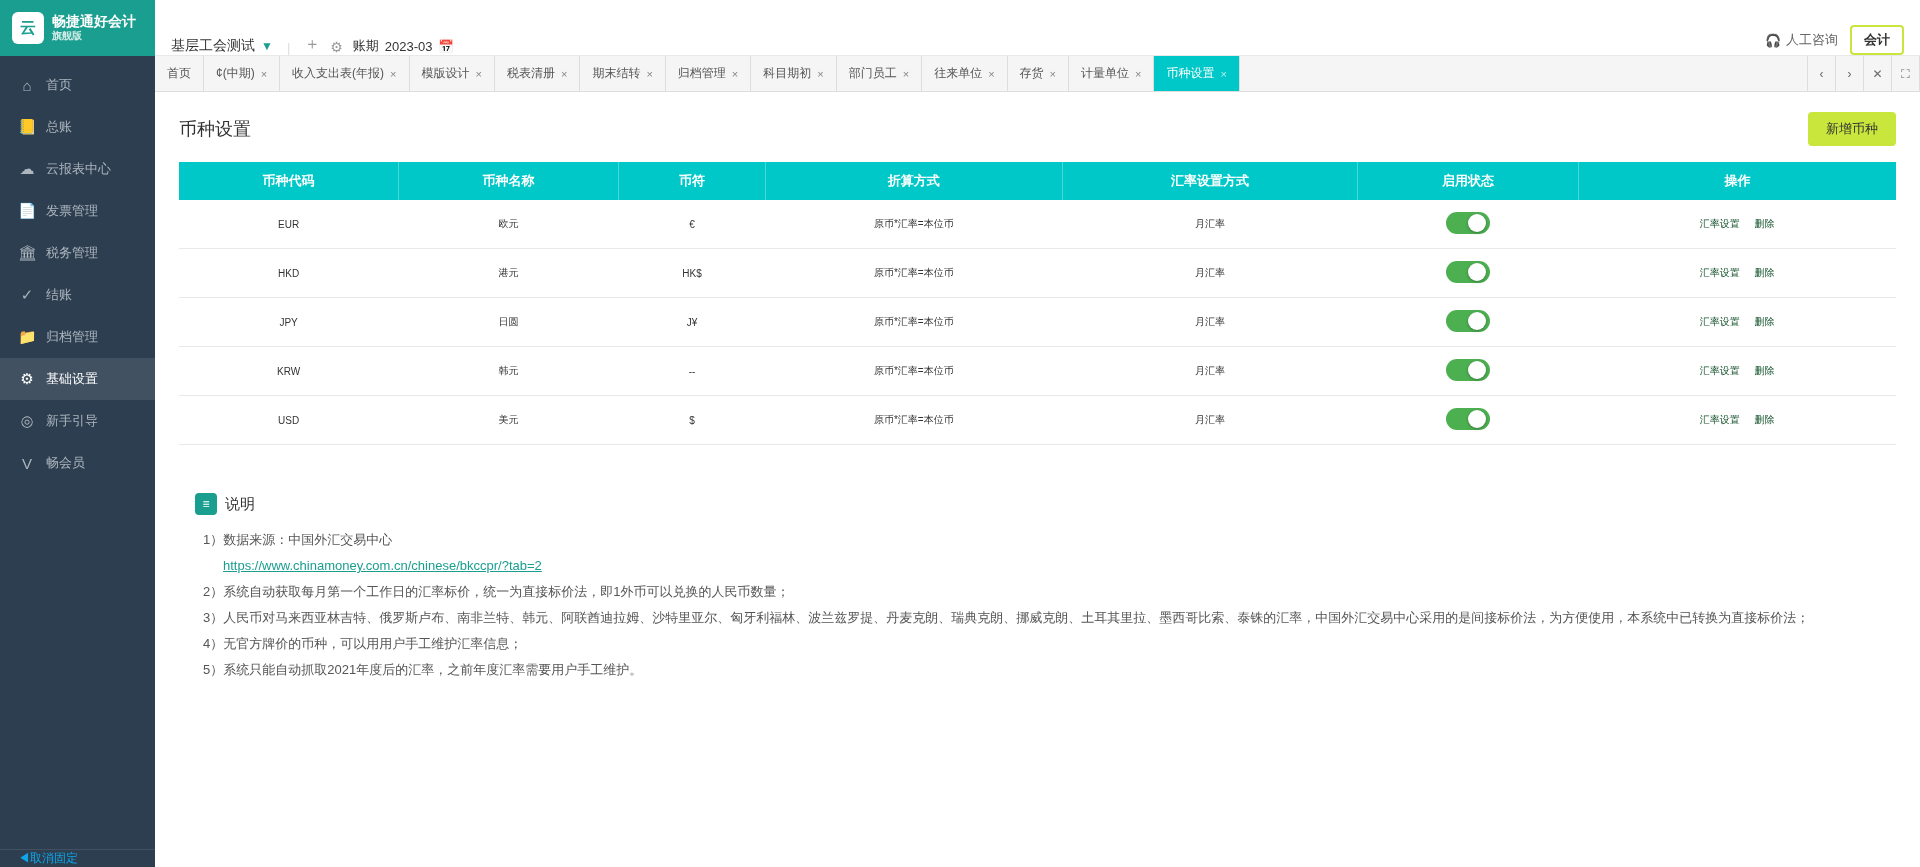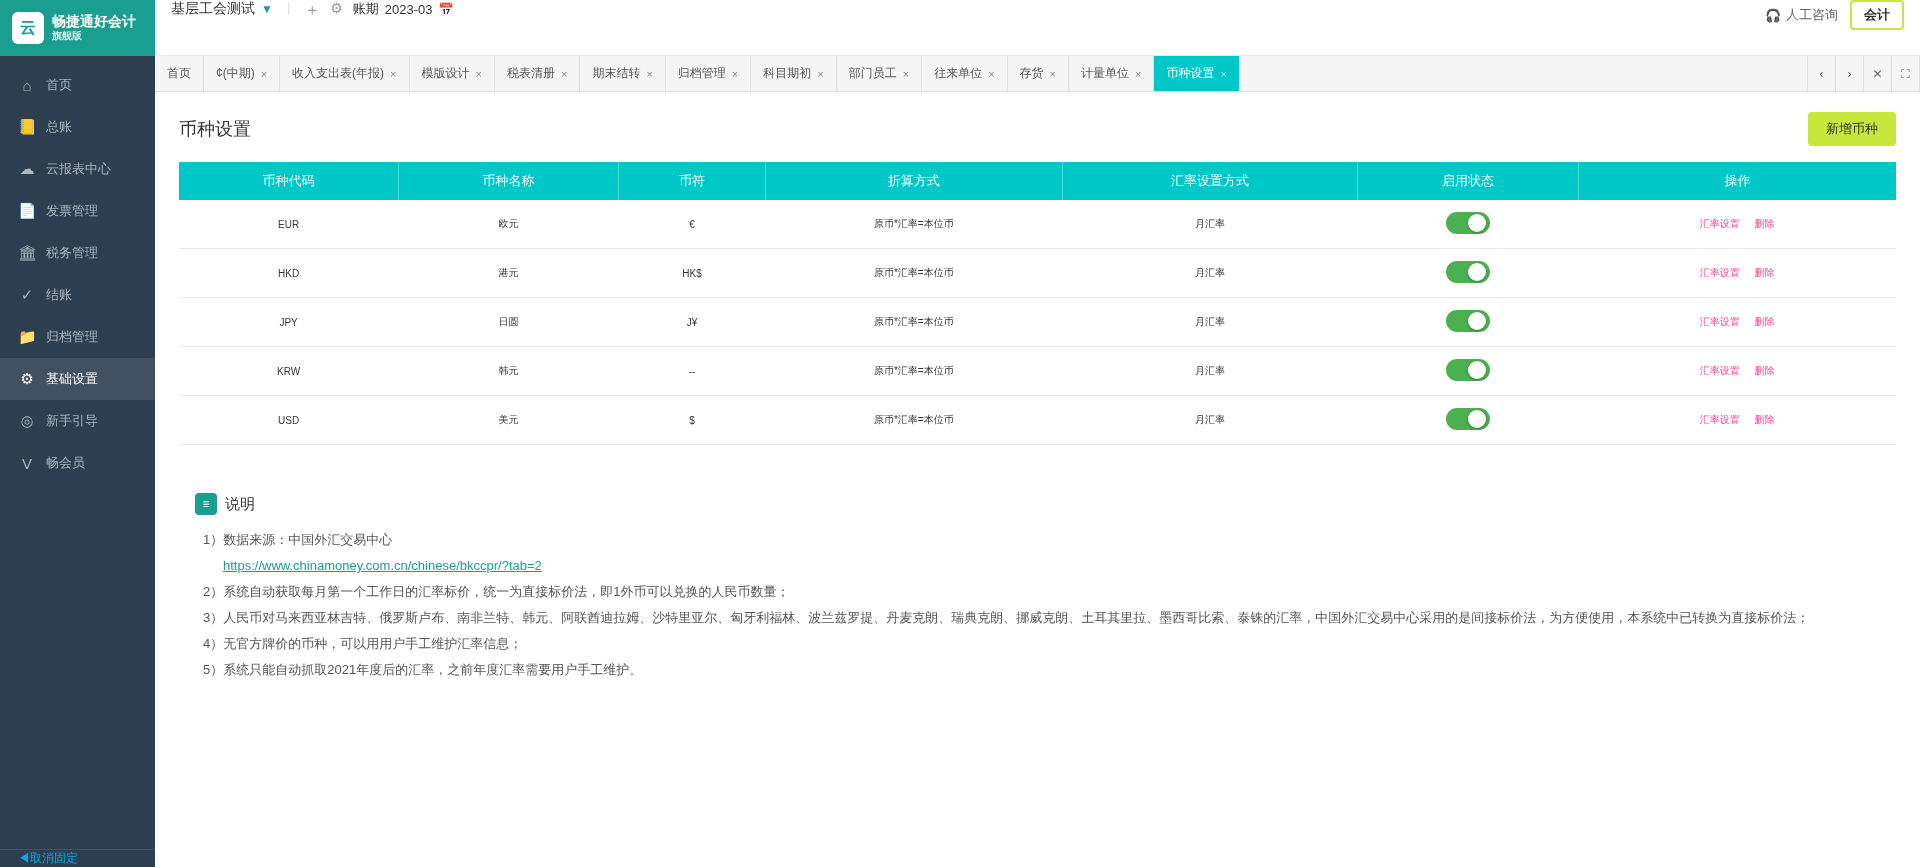--- a/index.html
+++ b/index.html
@@ -65,21 +65,21 @@
     }
 
     
     .main { flex: 1; display: flex; flex-direction: column; overflow: hidden; }
 
     
     .topbar {
       background: white;
       height: 56px;
       display: flex;
-      align-items: flex-start;
+      align-items: flex-end;
       padding: 0 16px;
       border-bottom: 1px solid #e8e8e8;
       gap: 10px;
       flex-shrink: 0;
     }
     .topbar-company { font-size: 14px; color: #333; display: flex; align-items: center; gap: 6px; }
     .topbar-company .dropdown-icon { color: #1a9e8f; font-size: 12px; }
     .topbar-divider { color: #ddd; margin: 0 4px; }
     .topbar-add { color: #999; font-size: 16px; cursor: pointer; }
     .topbar-gear { color: #999; font-size: 14px; cursor: pointer; }
@@ -172,36 +172,36 @@
       width: 100%;
       border-collapse: collapse;
     }
     .data-table thead tr {
       background: #00c8c8;
       color: white;
     }
     .data-table thead th {
       padding: 10px 12px;
       text-align: center;
-      font-weight: 400;
+      font-weight: 700;
       font-size: 13px;
       border-right: 1px solid rgba(255,255,255,0.3);
     }
     .data-table thead th:last-child { border-right: none; }
     .data-table tbody tr {
       border-bottom: 1px solid #e8e8e8;
     }
     .data-table tbody td {
       padding: 12px 12px;
       text-align: center;
       color: #333;
       font-size: 10px;
     }
     .table-action-link {
-      color: #ec4899;
+      color: #14532d;
       cursor: pointer;
       text-decoration: none;
       margin: 0 6px;
     }
 
     
     .toggle-switch {
       display: inline-flex;
       align-items: center;
       cursor: pointer;

